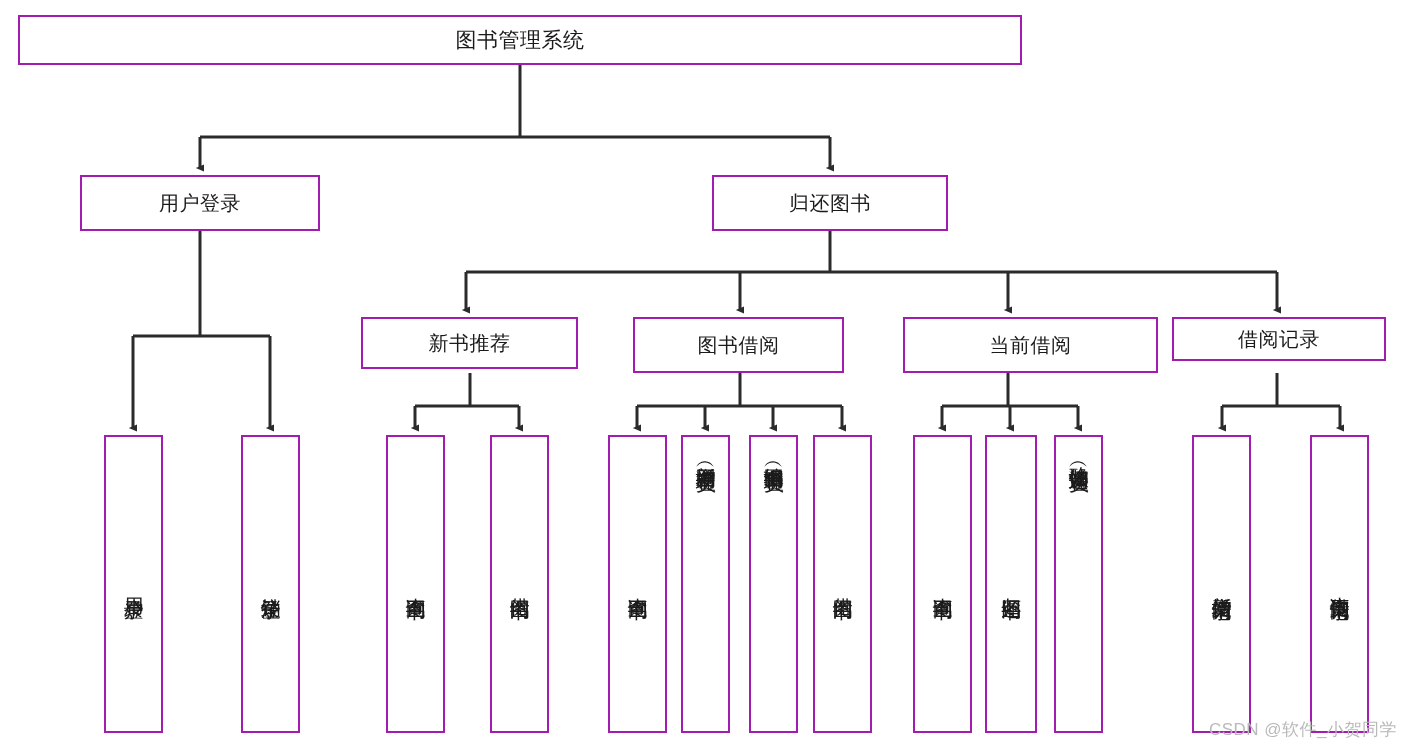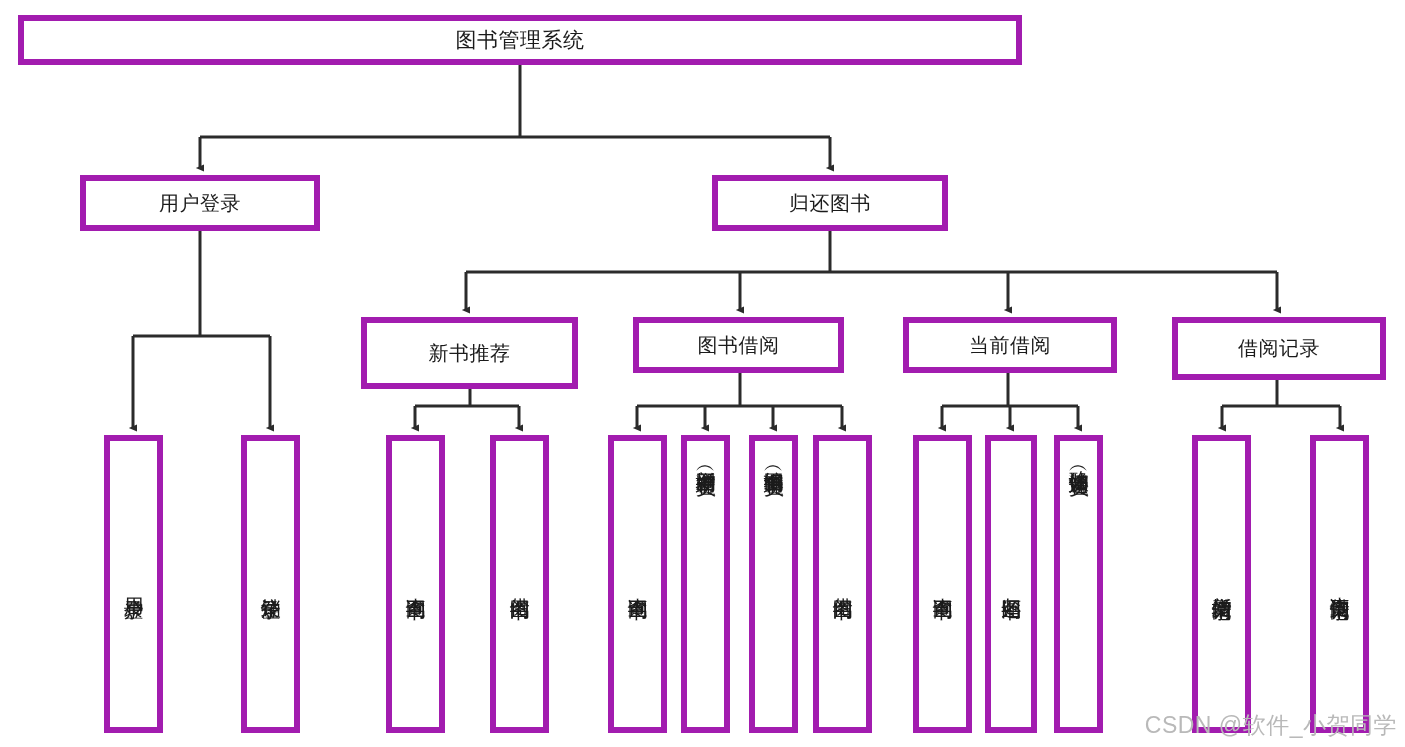--- a/index.html
+++ b/index.html
@@ -19,21 +19,21 @@
     position: absolute;
     left: 0;
     top: 0;
     width: 1405px;
     height: 747px;
     pointer-events: none;
   }
   .node {
     position: absolute;
     box-sizing: border-box;
-    border: 6px solid #a21caf;
+    border: 2px solid #a21caf;
     background: #ffffff;
     display: flex;
     align-items: center;
     justify-content: center;
     color: #1b1b1b;
     z-index: 2;
   }
   .node .lbl {
     display: block;
     white-space: pre;
@@ -57,21 +57,21 @@
     max-height: 272px;
   }
   .node.leaf.centered {
     align-items: center;
     padding-top: 0;
   }
   #watermark {
     position: absolute;
     right: 8px;
     bottom: 6px;
-    font-size: 23px;
+    font-size: 17px;
     color: #b9b9b9;
     letter-spacing: 0.5px;
     z-index: 3;
     white-space: pre;
   }
 </style>
 </head>
 <body>
 
 <div id="canvas">
@@ -133,30 +133,30 @@
     <span class="lbl">图书管理系统</span>
   </div>
 
   <div class="node l2" style="left:80px; top:175px; width:240px; height:56px;">
     <span class="lbl">用户登录</span>
   </div>
   <div class="node l2" style="left:712px; top:175px; width:236px; height:56px;">
     <span class="lbl">归还图书</span>
   </div>
 
-  <div class="node l3" style="left:361px; top:317px; width:217px; height:72px;">
+  <div class="node l3" style="left:361px; top:317px; width:217px; height:52px;">
     <span class="lbl">新书推荐</span>
   </div>
   <div class="node l3" style="left:633px; top:317px; width:211px; height:56px;">
     <span class="lbl">图书借阅</span>
   </div>
-  <div class="node l3" style="left:903px; top:317px; width:214px; height:56px;">
+  <div class="node l3" style="left:903px; top:317px; width:255px; height:56px;">
     <span class="lbl">当前借阅</span>
   </div>
-  <div class="node l3" style="left:1172px; top:317px; width:214px; height:63px;">
+  <div class="node l3" style="left:1172px; top:317px; width:214px; height:44px;">
     <span class="lbl">借阅记录</span>
   </div>
 
   <div class="node leaf centered" style="left:104px; top:435px; width:59px; height:298px;">
     <span class="lbl">用户登录</span>
   </div>
   <div class="node leaf centered" style="left:241px; top:435px; width:59px; height:298px;">
     <span class="lbl">注销登录</span>
   </div>
 

